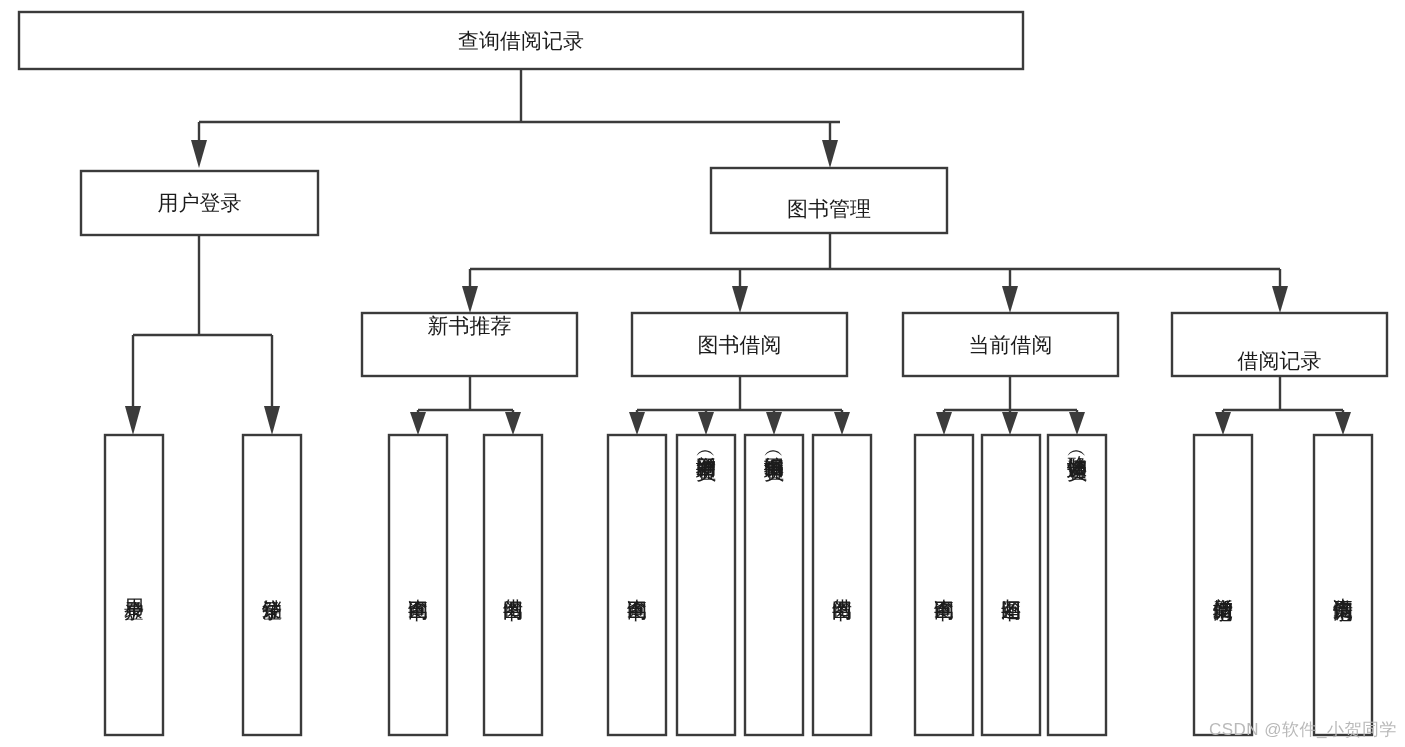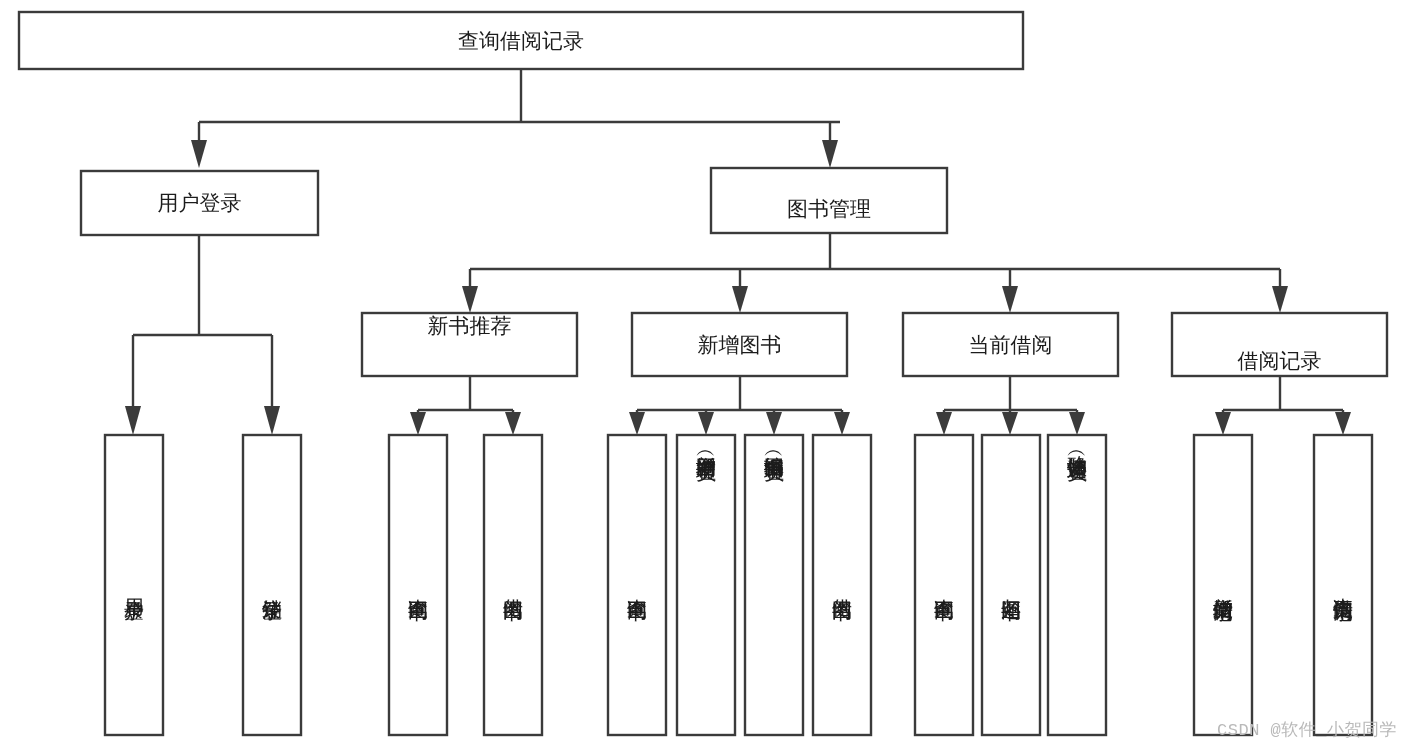--- a/index.html
+++ b/index.html
@@ -67,21 +67,21 @@
   .hlabel-text {
     font-family: "Liberation Sans", "DejaVu Sans", sans-serif;
     font-size: 21px;
     color: #1c1c1c;
     white-space: nowrap;
   }
   #watermark {
     position: absolute;
     right: 8px;
     bottom: 6px;
-    font-family: Liberation Mono, monospace;
+    font-family: Liberation Sans, sans-serif;
     font-size: 17px;
     color: #b9b9b9;
     white-space: nowrap;
     letter-spacing: 0.5px;
   }
 </style>
 </head>
 <body>
 
 <div id="diagram-root">
@@ -201,21 +201,21 @@
 
   <div class="hlabel-wrap" style="left:711px; top:168px; width:236px; height:81px;text-align:right;">
     <span class="hlabel-text">图书管理</span>
   </div>
 
   <div class="hlabel-wrap" style="left:362px; top:303px; width:215px; height:45px;align-items:center;">
     <span class="hlabel-text">新书推荐</span>
   </div>
 
   <div class="hlabel-wrap" style="left:632px; top:313px; width:215px; height:63px;">
-    <span class="hlabel-text">新增图书</span>
+    <span class="hlabel-text">图书借阅</span>
   </div>
 
   <div class="hlabel-wrap" style="left:903px; top:313px; width:215px; height:63px;border-radius:27px;">
     <span class="hlabel-text">当前借阅</span>
   </div>
 
   <div class="hlabel-wrap" style="left:1172px; top:313px; width:215px; height:63px;margin-top:16px;">
     <span class="hlabel-text">借阅记录</span>
   </div>
 

